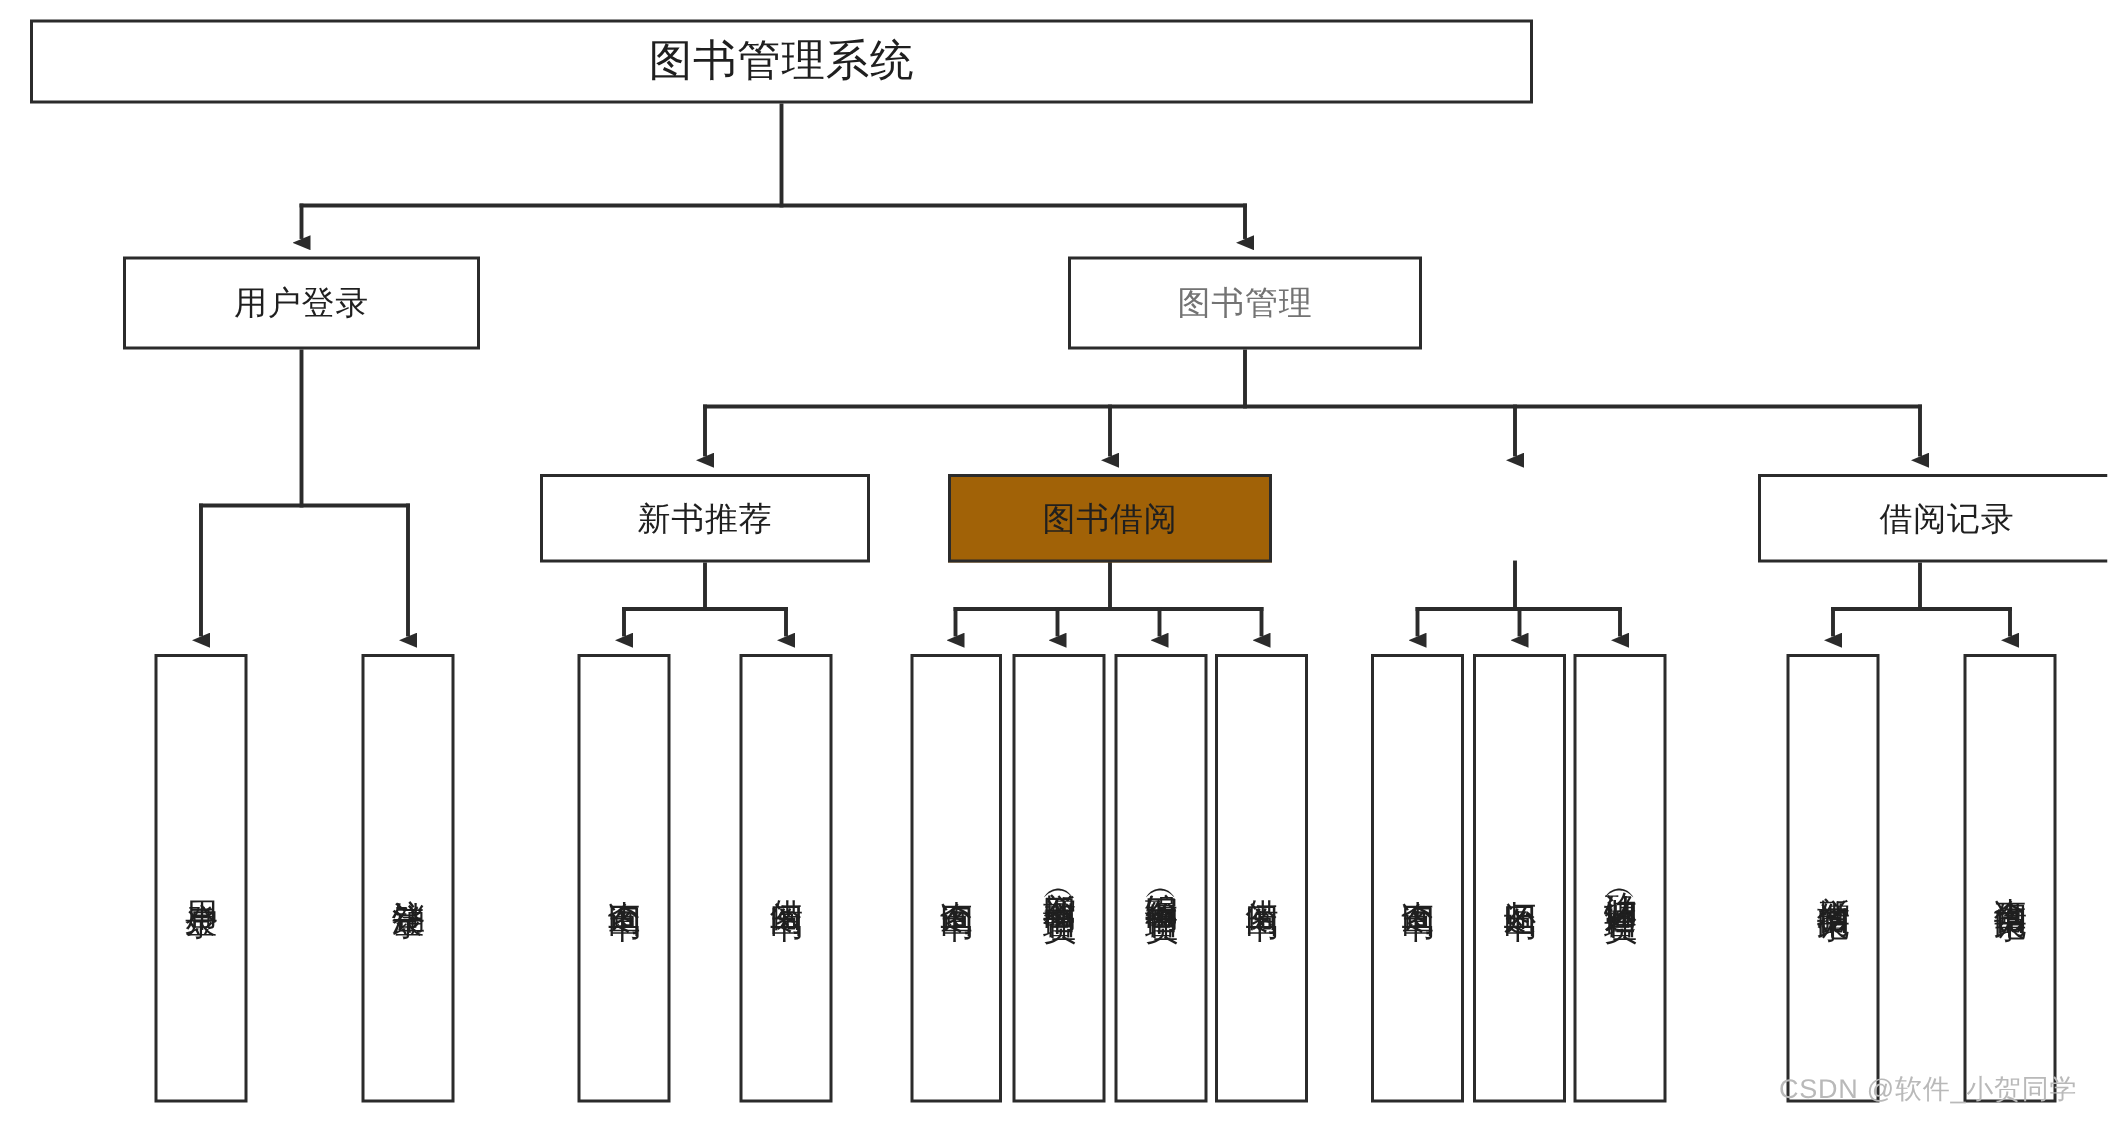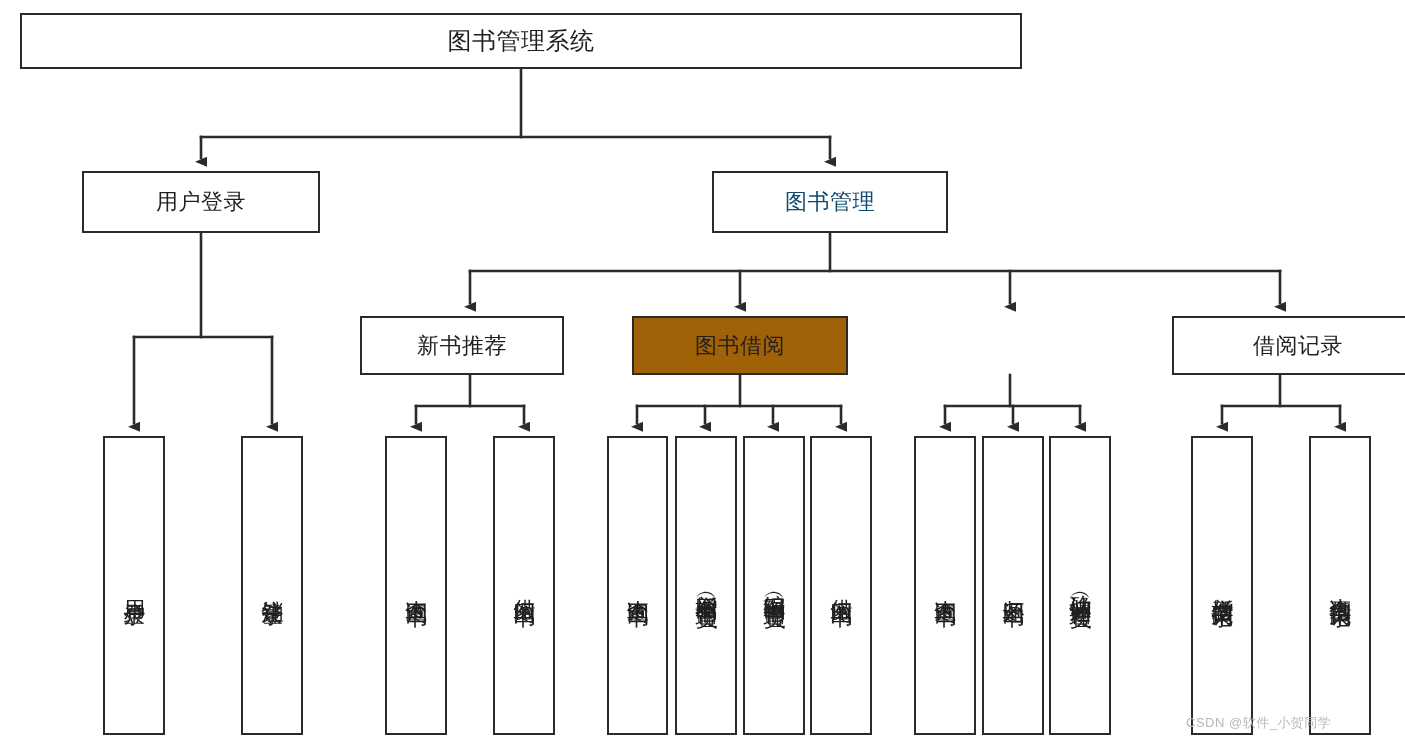--- a/index.html
+++ b/index.html
@@ -38,39 +38,39 @@
   .node .label {
     display: block;
     text-align: center;
     line-height: 1.05;
     letter-spacing: 0.5px;
   }
   .node.horiz .label {
     font-size: 22px;
   }
   .node.root .label {
-    font-size: 24px;
+    font-size: 29px;
   }
   .node.vert {
     padding: 6px 0;
   }
   .node.vert .label {
     writing-mode: vertical-rl;
     text-orientation: upright;
     font-size: 22px;
     line-height: 1.22;
     letter-spacing: 2px;
     white-space: nowrap;
     max-height: 100%;
   }
   .watermark {
     position: absolute;
     left: 1186px;
     top: 714px;
-    font-size: 13px;
+    font-size: 18px;
     color: #b9b9b9;
     white-space: nowrap;
     letter-spacing: 0.5px;
   }
 </style>
 </head>
 <body>
 
 <div id="canvas">
 
@@ -124,25 +124,25 @@
     </g>
   </svg>
 
   <div class="node horiz root" style="left: 20px; top: 13px; width: 1002px; height: 56px; border-color: rgb(43, 43, 43); background: rgb(255, 255, 255); color: rgb(31, 31, 31);">
     <span class="label">图书管理系统</span>
   </div>
 
   <div class="node horiz" style="left: 82px; top: 171px; width: 238px; height: 62px; border-color: rgb(43, 43, 43); background: rgb(255, 255, 255); color: rgb(31, 31, 31);">
     <span class="label">用户登录</span>
   </div>
-  <div class="node horiz" style="left: 712px; top: 171px; width: 236px; height: 62px; border-color: rgb(43, 43, 43); background: rgb(255, 255, 255); color: #0c4a6e;">
+  <div class="node horiz" style="left: 712px; top: 171px; width: 236px; height: 62px; border-color: rgb(43, 43, 43); background: rgb(255, 255, 255); color: #737373;">
     <span class="label">图书管理</span>
   </div>
 
-  <div class="node horiz" style="left: 360px; top: 316px; width: 204px; height: 59px; border-color: rgb(43, 43, 43); background: rgb(255, 255, 255); color: rgb(31, 31, 31);">
+  <div class="node horiz" style="left: 360px; top: 316px; width: 220px; height: 59px; border-color: rgb(43, 43, 43); background: rgb(255, 255, 255); color: rgb(31, 31, 31);">
     <span class="label">新书推荐</span>
   </div>
   <div class="node horiz" style="left: 632px; top: 316px; width: 216px; height: 59px; border-color: rgb(43, 43, 43); background: #a16207; color: rgb(31, 31, 31);">
     <span class="label">图书借阅</span>
   </div>
   <div class="node horiz" style="left: 1172px; top: 316px; width: 252px; height: 59px; border-color: rgb(43, 43, 43); background: rgb(255, 255, 255); color: rgb(31, 31, 31);">
     <span class="label">借阅记录</span>
   </div>
 
   <div class="node vert" style="left: 103px; top: 436px; width: 62px; height: 299px; border-color: rgb(43, 43, 43); background: rgb(255, 255, 255); color: rgb(31, 31, 31);">

